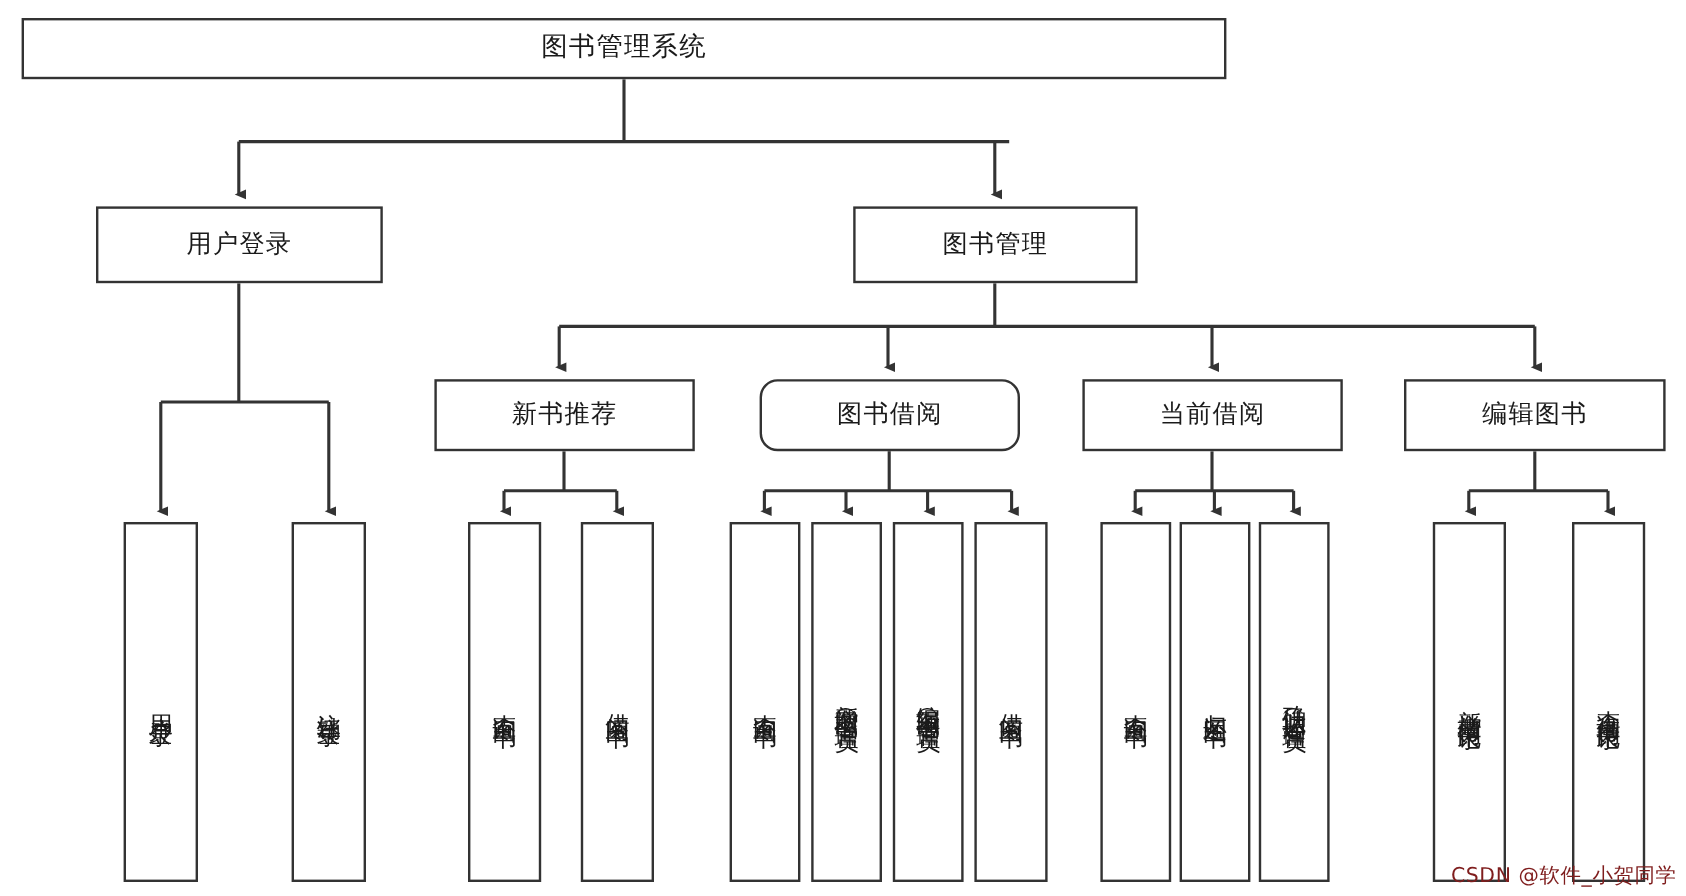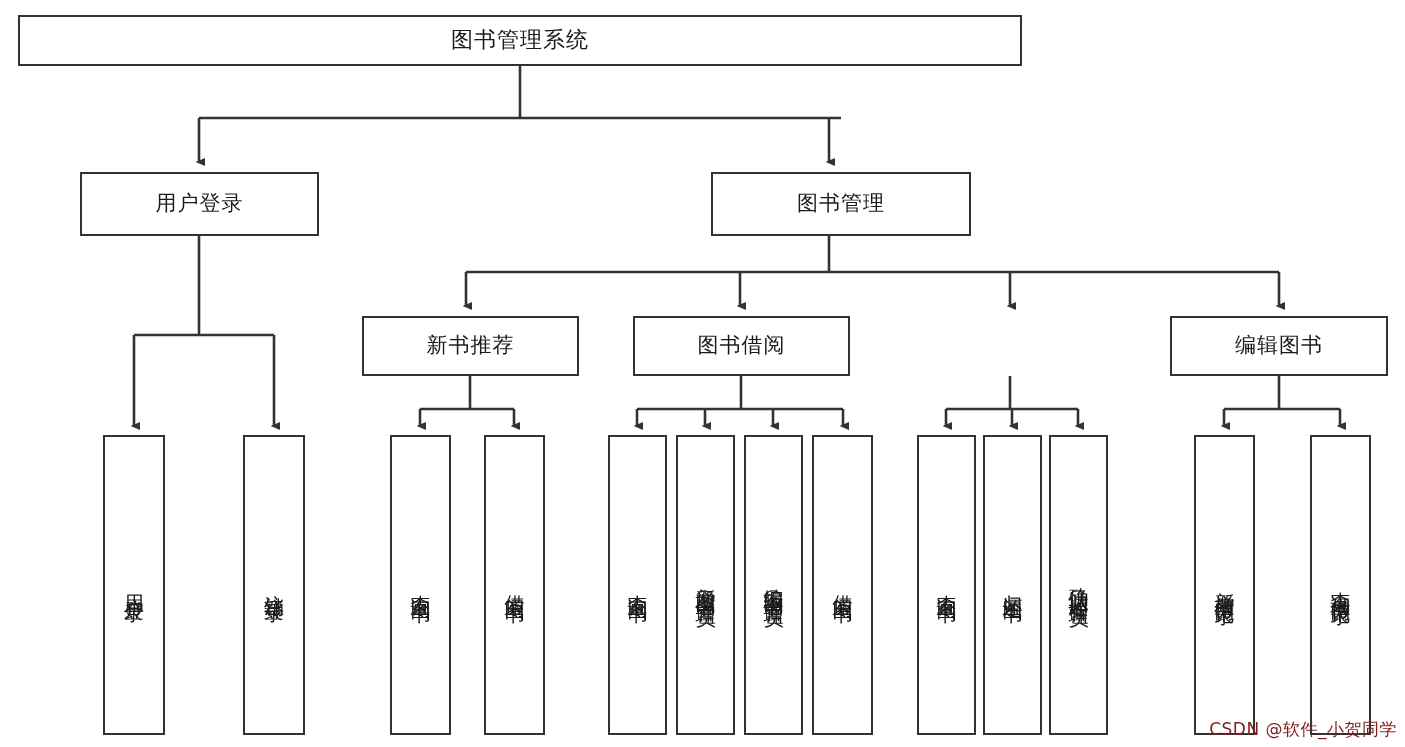--- a/index.html
+++ b/index.html
@@ -128,32 +128,35 @@
   </svg>
 
   <div class="node horizontal" id="root-node" style="left:18px; top:15px; width:1004px; height:51px;">
     <span>图书管理系统</span>
   </div>
 
   <div class="node horizontal" style="left:80px; top:172px; width:239px; height:64px;">
     <span>用户登录</span>
   </div>
 
-  <div class="node horizontal" style="left:711px; top:172px; width:260px; height:64px;">
+  <div class="node horizontal" style="left:711px; top:172px; width:237px; height:64px;">
     <span>图书管理</span>
   </div>
 
   <div class="node horizontal" style="left:362px; top:316px; width:217px; height:60px;">
     <span>新书推荐</span>
   </div>
 
-  <div class="node horizontal" style="left:633px; top:316px; width:217px; height:60px;">
+  <div class="node horizontal" style="left:633px; top:316px; width:217px; height:60px;border-radius:15px;">
     <span>图书借阅</span>
   </div>
 
+  <div class="node horizontal" style="left:902px; top:316px; width:217px; height:60px;">
+    <span>当前借阅</span>
+  </div>
 
   <div class="node horizontal" style="left:1170px; top:316px; width:218px; height:60px;">
     <span>编辑图书</span>
   </div>
 
   <div class="node vertical" style="left:103px; top:435px; width:62px; height:300px;">
     <span class="vtext">用户登录</span>
   </div>
 
   <div class="node vertical" style="left:243px; top:435px; width:62px; height:300px;">

